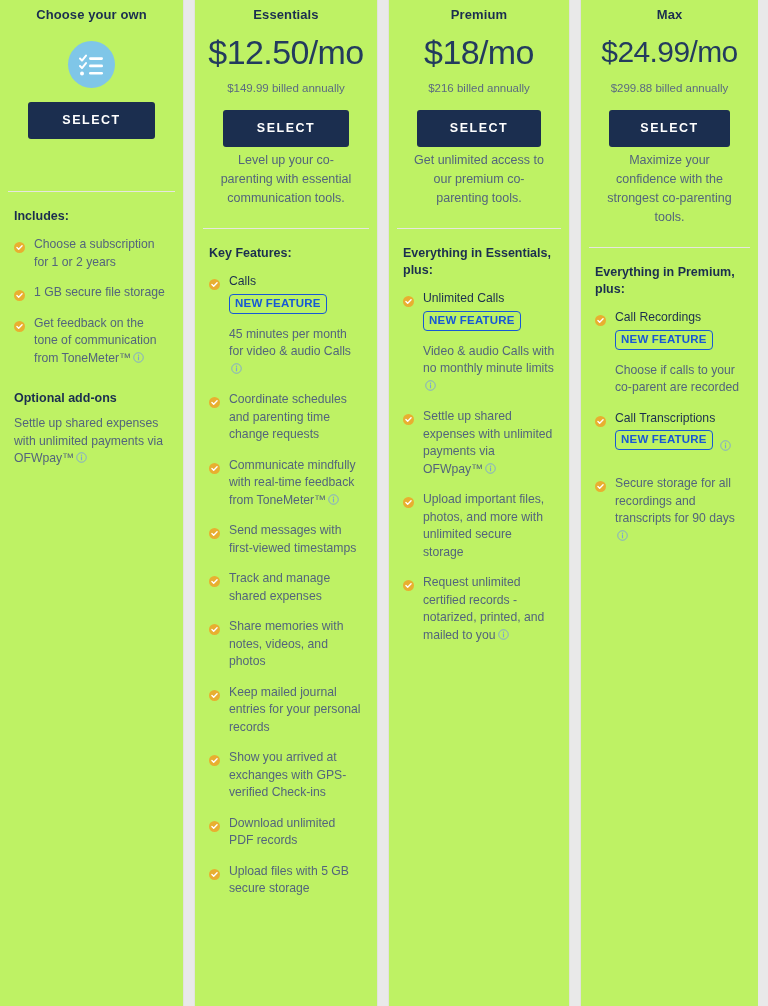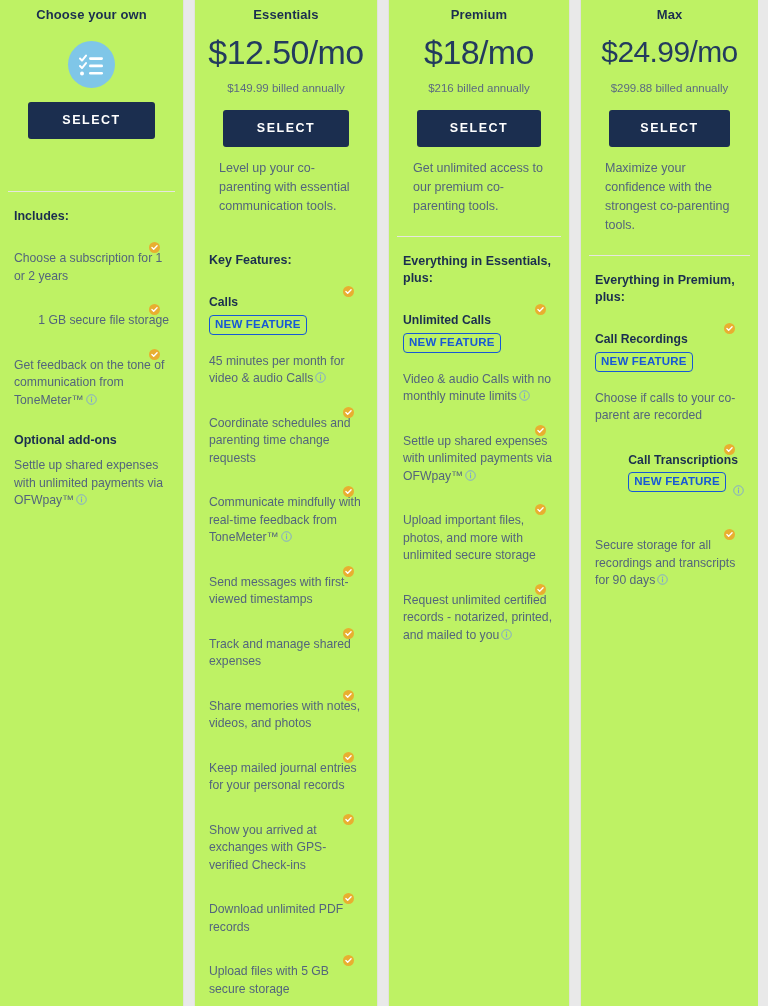--- a/index.html
+++ b/index.html
@@ -77,25 +77,25 @@
     font-family: "Liberation Sans", sans-serif;
     font-size: 12.5px;
     font-weight: bold;
     letter-spacing: 1.5px;
     padding: 11px 0 12px;
     cursor: pointer;
     text-align: center;
   }
 
   .tagline {
-    padding: 12px 14px 0;
+    padding: 4px 14px 0;
     font-size: 12.5px;
     line-height: 19px;
     color: #53657c;
-    text-align: left;
+    text-align: center;
   }
 
   .divider {
     height: 1px;
     background: #e6e6e0;
     margin: 0 8px;
   }
 
   
   .icon-circle {
@@ -116,50 +116,49 @@
   .features-title {
     font-size: 12.5px;
     font-weight: bold;
     color: #1b2e4f;
     line-height: 17px;
     margin-bottom: 11px;
   }
   .feat-list { list-style: none; }
   .feat-item {
     display: flex;
-    align-items: flex-end;
+    align-items: flex-start;
     margin-bottom: 13px;
-    flex-direction: column;
   }
   .check {
     flex: 0 0 11px;
     width: 11px; height: 11px;
     margin-top: 3px;
     margin-right: 9px;
   }
   .feat-body {
     font-size: 12.2px;
     line-height: 17.5px;
     color: #53657c;
   }
   .feat-strong {
-    font-weight: bold;
+    font-weight: normal;
     color: #1b2e4f;
     display: block;
   }
   .badge {
     display: inline-block;
     border: 1.5px solid #1758d6;
     border-radius: 4px;
     color: #1758d6;
     font-size: 11.5px;
     font-weight: bold;
     letter-spacing: .2px;
     padding: 2px 5px 3px;
-    margin: 3px 0 18px;
+    margin: 3px 0 12px;
     line-height: 13px;
     white-space: nowrap;
   }
   .badge-row { display: flex; align-items: center; gap: 5px; }
   .feat-desc { display: block; }
 
   .info {
     display: inline-block;
     vertical-align: -1px;
     margin-left: 2px;

